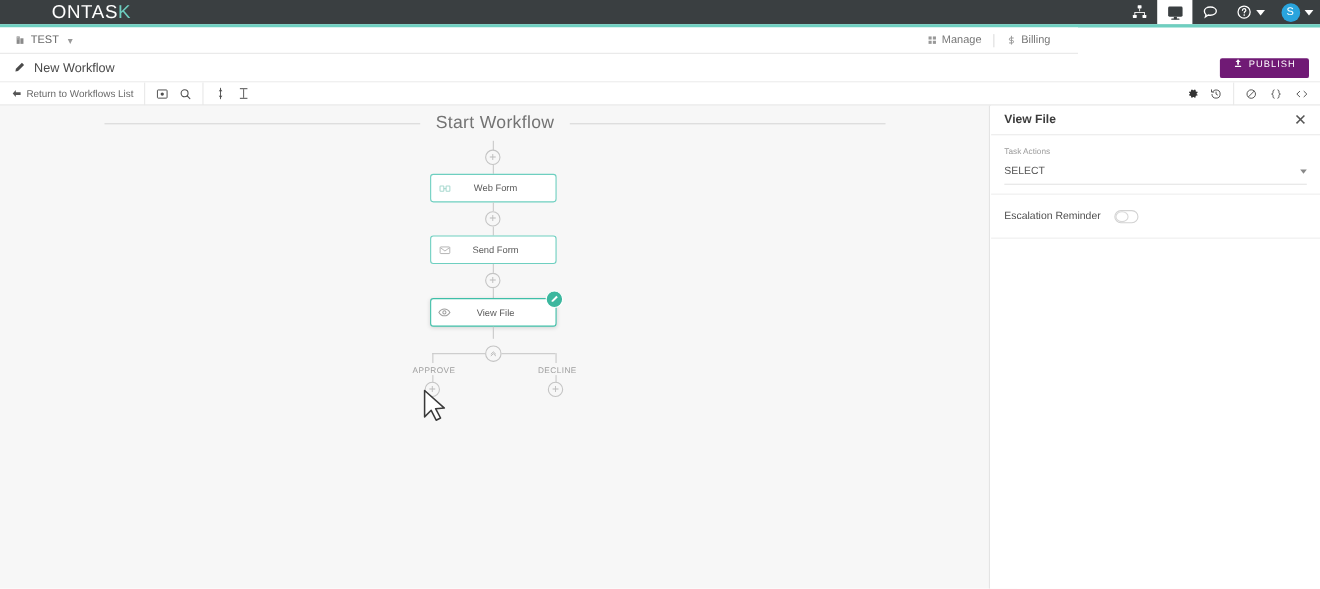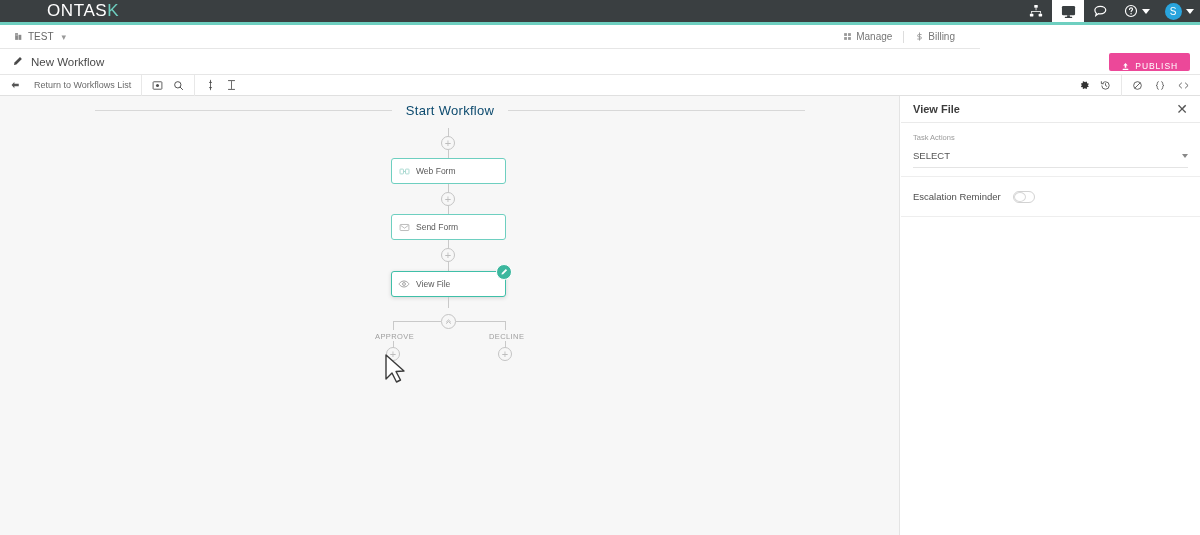--- a/index.html
+++ b/index.html
@@ -71,35 +71,35 @@
     position: absolute; left: 0; top: 49px; width: 1200px; height: 26px;
     background: #ffffff; border-bottom: 1px solid #e6e6e6;
     display: flex; align-items: center;
   }
   .wf-title {
     display: flex; align-items: center; gap: 8px;
     padding-left: 12px; font-size: 11.5px; color: #4a4a4a;
   }
   .publish-btn {
     margin-left: auto; margin-right: 10px;
-    height: 18px; background: #ec4899; color: #ffffff;
+    height: 18px; background: #701a75; color: #ffffff;
     border: none; border-radius: 2px;
     font-family: inherit; font-size: 8.5px; letter-spacing: .9px;
-    display: flex; align-items: flex-end; gap: 5px;
+    display: flex; align-items: flex-start; gap: 5px;
     padding: 0 12px; cursor: pointer;
   }
 
   
   .toolbar {
     position: absolute; left: 0; top: 75px; width: 1200px; height: 21px;
     background: #ffffff; border-bottom: 1px solid #e0e0e0;
     display: flex; align-items: center;
   }
   .tb-return {
-    display: flex; align-items: center; gap: 14px;
+    display: flex; align-items: center; gap: 4px;
     padding: 0 10px; font-size: 9px; color: #6a6a6a; cursor: pointer;
   }
   .tb-group {
     display: flex; align-items: center; gap: 10px;
     padding: 0 10px; height: 21px;
     border-left: 1px solid #e8e8e8;
   }
   .tb-icon {
     display: flex; align-items: center; justify-content: center;
     color: #555; cursor: pointer;
@@ -113,21 +113,21 @@
     background: #f7f7f7;
     border-right: 1px solid #e4e4e4;
     overflow: hidden;
   }
   .start-header {
     position: absolute; left: 95px; top: 103px; width: 710px;
     display: flex; align-items: center; gap: 14px;
   }
   .start-header .line { flex: 1; height: 1px; background: #d8d8d8; }
   .start-header .label {
-    font-size: 13px; color: #0c4a6e; letter-spacing: .3px;
+    font-size: 16px; color: #737373; letter-spacing: .3px;
   }
 
   
   .vline { position: absolute; width: 1px; background: #c9c9c9; }
   .hline { position: absolute; height: 1px; background: #c9c9c9; }
   .plus-circle {
     position: absolute; width: 14px; height: 14px; border-radius: 50%;
     background: #f7f7f7; border: 1px solid #c4c4c4;
     display: flex; align-items: center; justify-content: center;
     color: #bdbdbd; font-size: 11px; line-height: 1; cursor: pointer;
@@ -147,21 +147,21 @@
   }
   .node.selected {
     border-color: #3fbfa8; border-width: 1.6px;
     box-shadow: 0 1px 4px rgba(0,0,0,.14);
   }
   .node-icon {
     width: 24px; display: flex; align-items: center; justify-content: center;
     color: #b9b9b9; flex-shrink: 0;
   }
   .node-label {
-    flex: 1; text-align: left; font-size: 8.5px;
+    flex: 1; text-align: center; font-size: 8.5px;
     color: #5a5a5a; padding-right: 20px;
   }
   .edit-badge {
     position: absolute; width: 16px; height: 16px; border-radius: 50%;
     background: #3cb79e; border: 1.5px solid #ffffff;
     display: flex; align-items: center; justify-content: center;
     color: #ffffff; cursor: pointer;
   }
   .branch-label {
     position: absolute; font-size: 7.5px; color: #9e9e9e;

